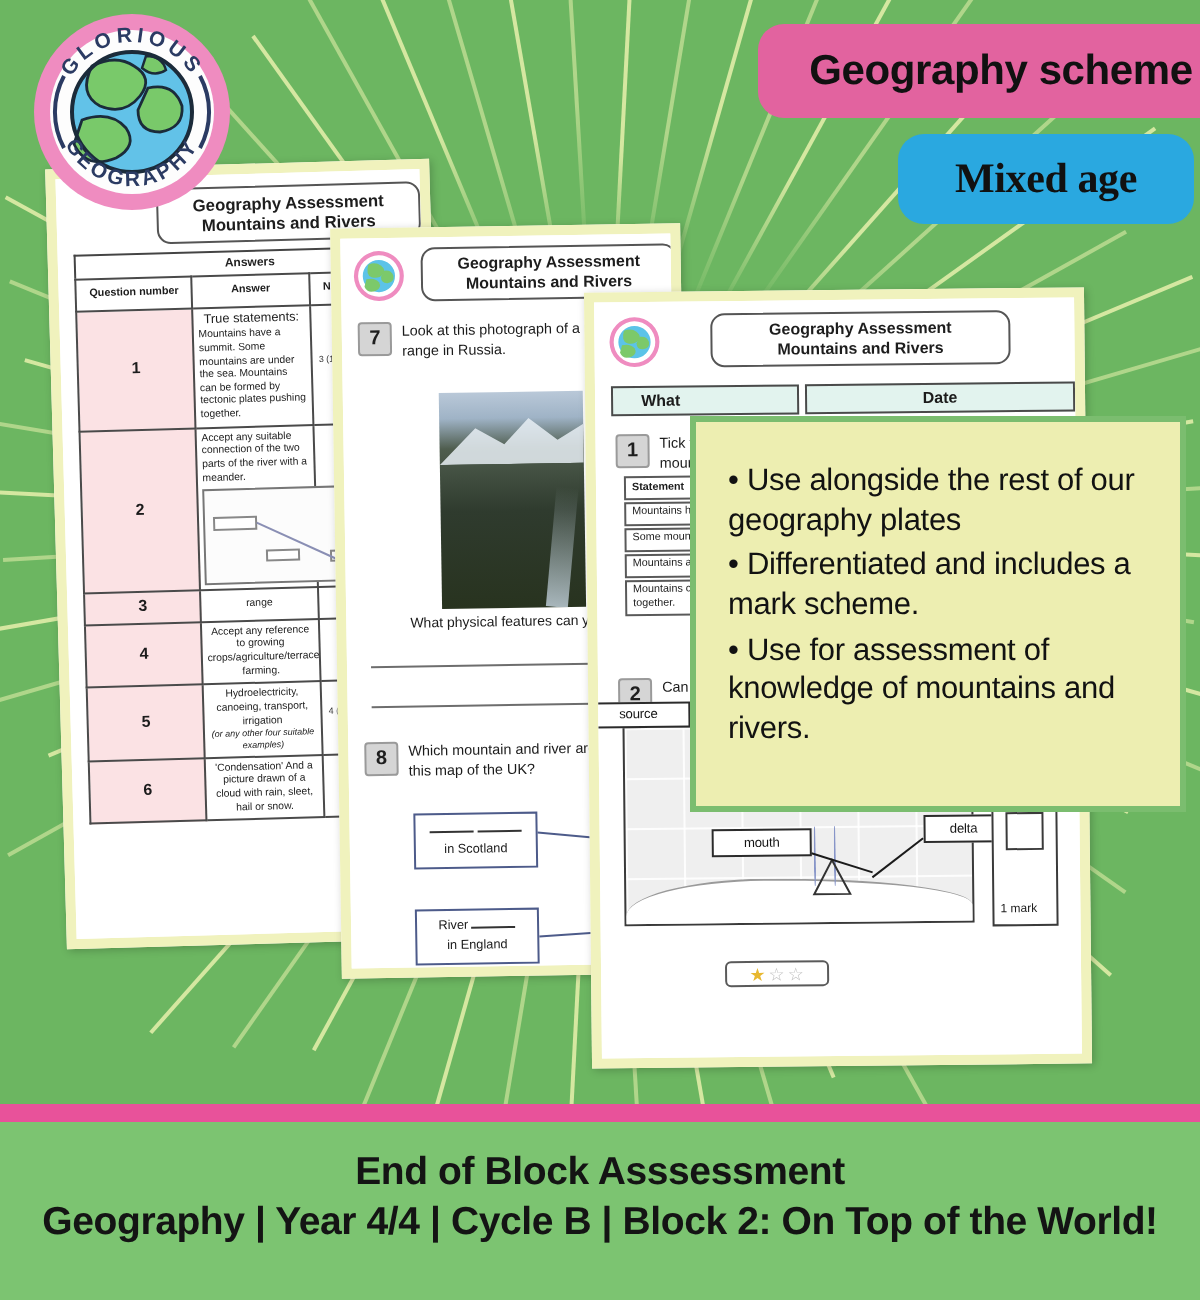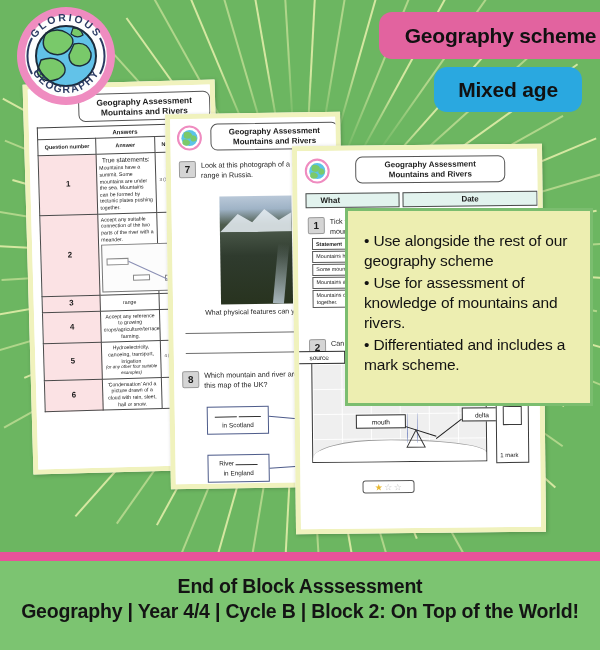--- a/index.html
+++ b/index.html
@@ -52,22 +52,22 @@
     color: #111;
     font-weight: 700;
     display: flex; align-items: center; justify-content: center;
     letter-spacing: -0.2px;
   }
   #badge-scheme {
     left: 339px; top: 12px; width: 243px; height: 47px;
     background: #e2639f; font-size: 21px; margin-left: 40px;
   }
   #badge-age {
-    left: 434px; top: 67px; width: 148px; height: 45px;
-    background: #2aa8e0; font-size: 21px;
+    left: 449px; top: 67px; width: 148px; height: 45px;
+    background: #2aa8e0; font-size: 21px; font-family: Liberation Serif, serif;
   }
 
   
   #logo {
     position: absolute; left: 16px; top: 6px; width: 100px; height: 100px;
     z-index: 40;
   }
 
   
   .doc {
@@ -485,23 +485,23 @@
       <div id="stars">
         <span>★</span>
         <span class="off">☆</span>
         <span class="off">☆</span>
       </div>
     </div>
   </div>
 
   <div id="callout">
     <ul>
-      <li>Use alongside the rest of our geography scheme</li>
+      <li>Use alongside the rest of our geography plates</li>
+      <li>Differentiated and includes a mark scheme.</li>
       <li>Use for assessment of knowledge of mountains and rivers.</li>
-      <li>Differentiated and includes a mark scheme.</li>
     </ul>
   </div>
 
   <div class="pill" id="badge-scheme">Geography scheme</div>
   <div class="pill" id="badge-age">Mixed age</div>
 
   <svg id="logo" viewBox="0 0 100 100">
     <circle cx="50" cy="50" r="49" fill="#ef8cc0"></circle>
     <circle cx="50" cy="50" r="41" fill="#fdfdfd"></circle>
     <circle cx="50" cy="50" r="30" fill="#5cc3e8"></circle>

